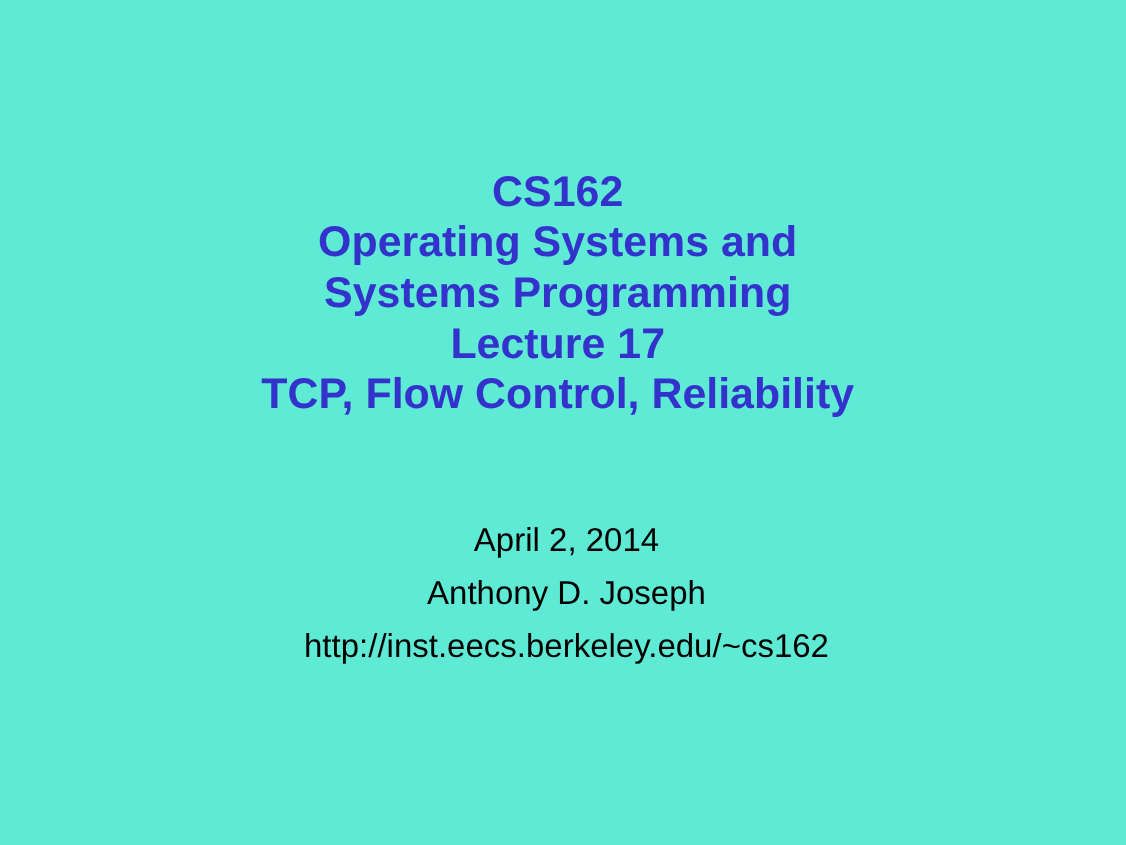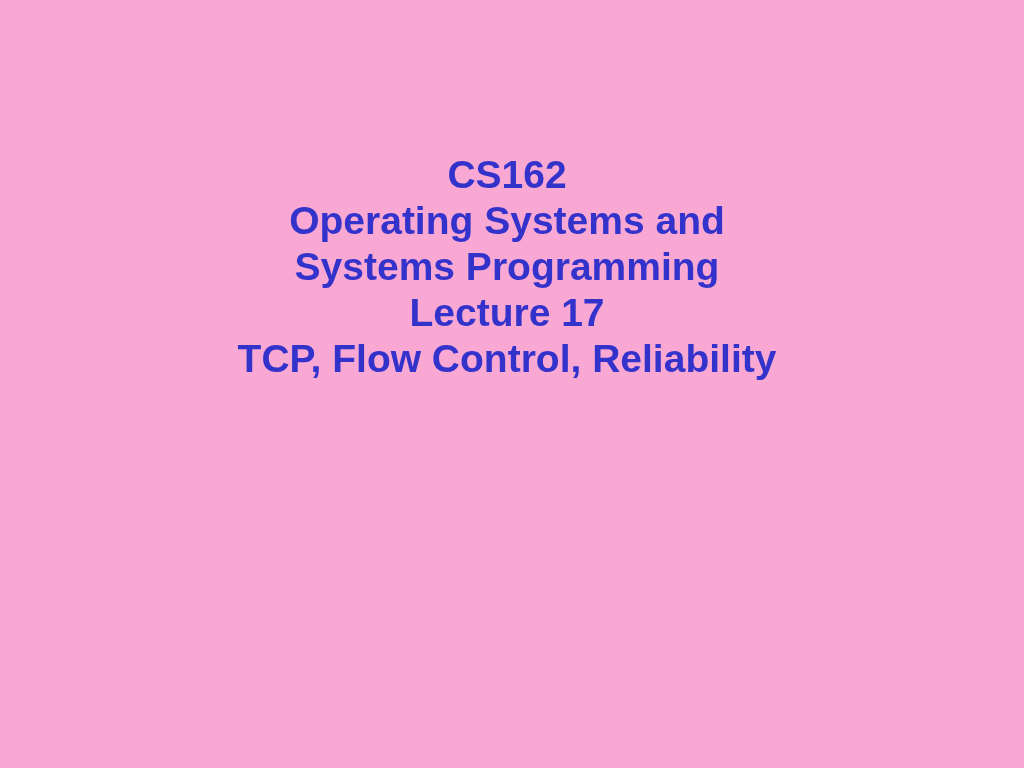--- a/index.html
+++ b/index.html
@@ -11,21 +11,21 @@
 
   body {
     font-family: "Liberation Sans", sans-serif;
     -webkit-font-smoothing: antialiased;
   }
 
   #slide {
     position: relative;
     width: 1024px;
     height: 768px;
-    background: #f9a8d4;
+    background: #5eead4;
     overflow: hidden;
     margin: 0 auto;
   }
 
   
   #title-block {
     position: absolute;
     left: 0;
     top: 152px;
     width: 1024px;
@@ -73,14 +73,19 @@
 <div id="slide">
 
   <div id="title-block">
     <span class="title-line">CS162</span>
     <span class="title-line">Operating Systems and</span>
     <span class="title-line">Systems Programming</span>
     <span class="title-line">Lecture 17</span>
     <span class="title-line">TCP, Flow Control, Reliability</span>
   </div>
 
+  <div id="body-block">
+    <span class="body-line">April 2, 2014</span>
+    <span class="body-line">Anthony D. Joseph</span>
+    <span class="body-line">http://inst.eecs.berkeley.edu/~cs162</span>
+  </div>
 
 </div>
 
 </body></html>

